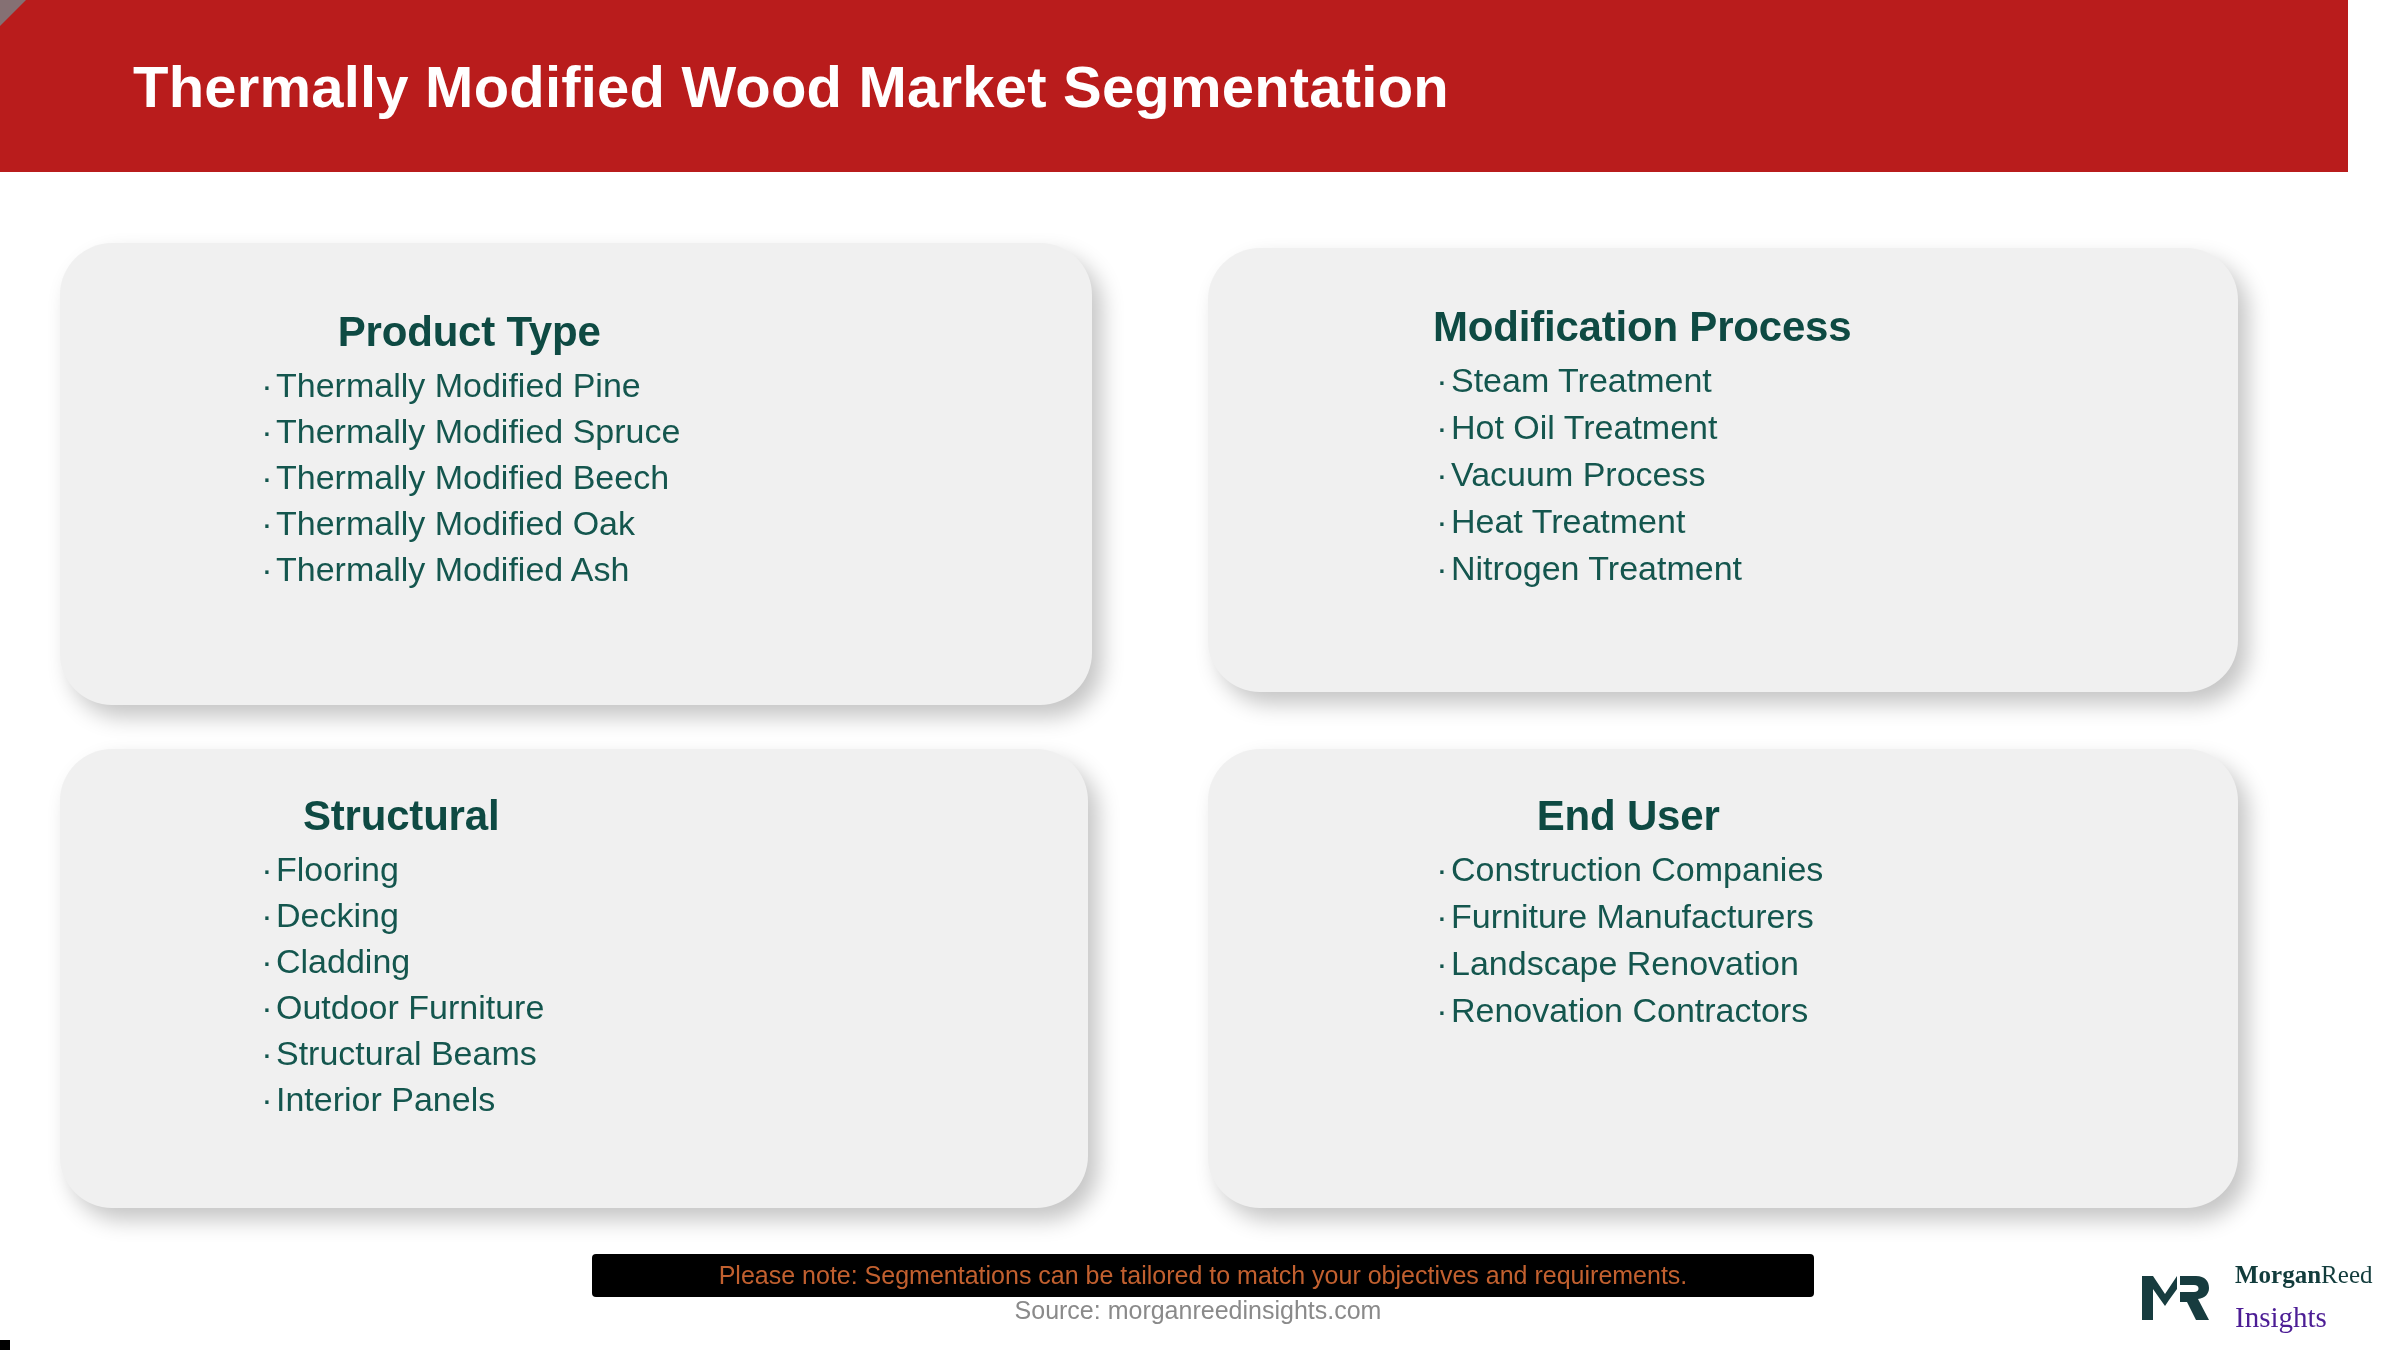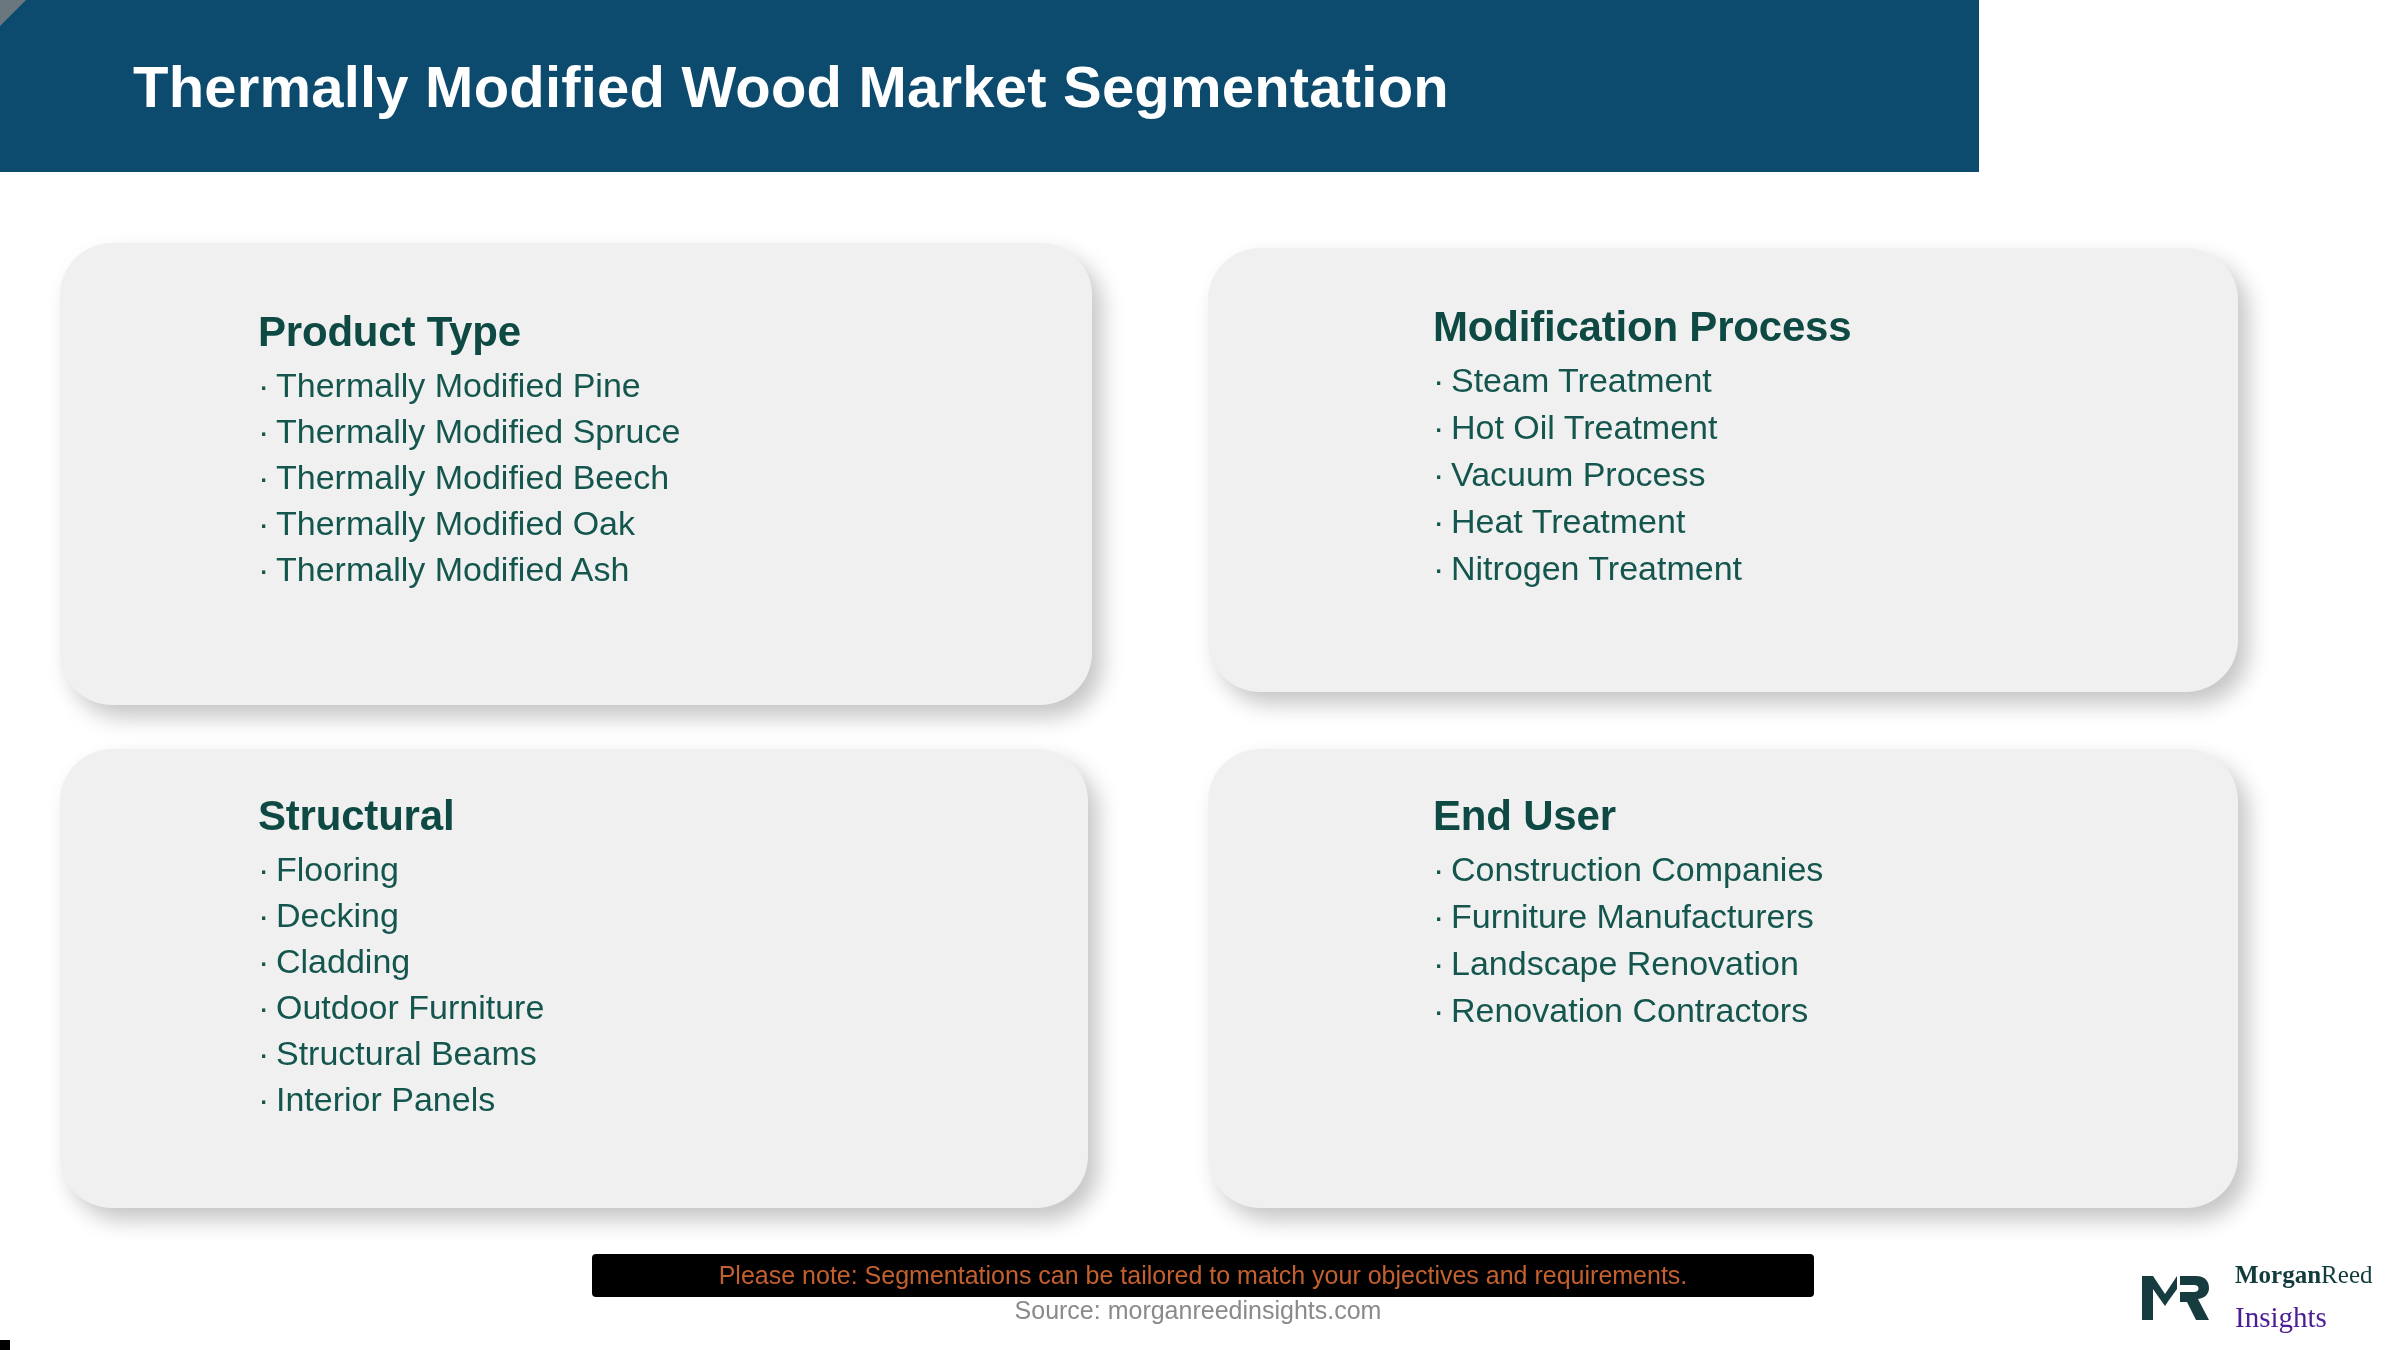--- a/index.html
+++ b/index.html
@@ -13,23 +13,23 @@
     font-family: "Liberation Sans", sans-serif;
     overflow: hidden;
     position: relative;
   }
 
   
   .header {
     position: absolute;
     left: 0;
     top: 0;
-    width: 1979px;
+    width: 2348px;
     height: 172px;
-    background: #0c4a6e;
+    background: #b91c1c;
     box-sizing: border-box;
   }
   .header-corner {
     position: absolute;
     left: 0;
     top: 0;
     width: 0;
     height: 0;
     border-left: 26px solid #7b7f83;
     border-bottom: 26px solid transparent;
@@ -66,20 +66,21 @@
     padding: 0;
     overflow: hidden;
   }
   .card-1 { left: 0px;    top: 0px;   width: 1032px; height: 462px; }
   .card-2 { left: 1148px; top: 5px;   width: 1030px; height: 444px; }
   .card-3 { left: 0px;    top: 506px; width: 1028px; height: 459px; }
   .card-4 { left: 1148px; top: 506px; width: 1030px; height: 459px; }
 
   .card-inner {
     position: absolute;
+    text-align: center;
   }
   .card-1 .card-inner { left: 198px; top: 65px; }
   .card-2 .card-inner { left: 225px; top: 55px; }
   .card-3 .card-inner { left: 198px; top: 43px; }
   .card-4 .card-inner { left: 225px; top: 43px; }
 
   .card-title {
     color: #0e4a43;
     font-size: 42px;
     font-weight: bold;

